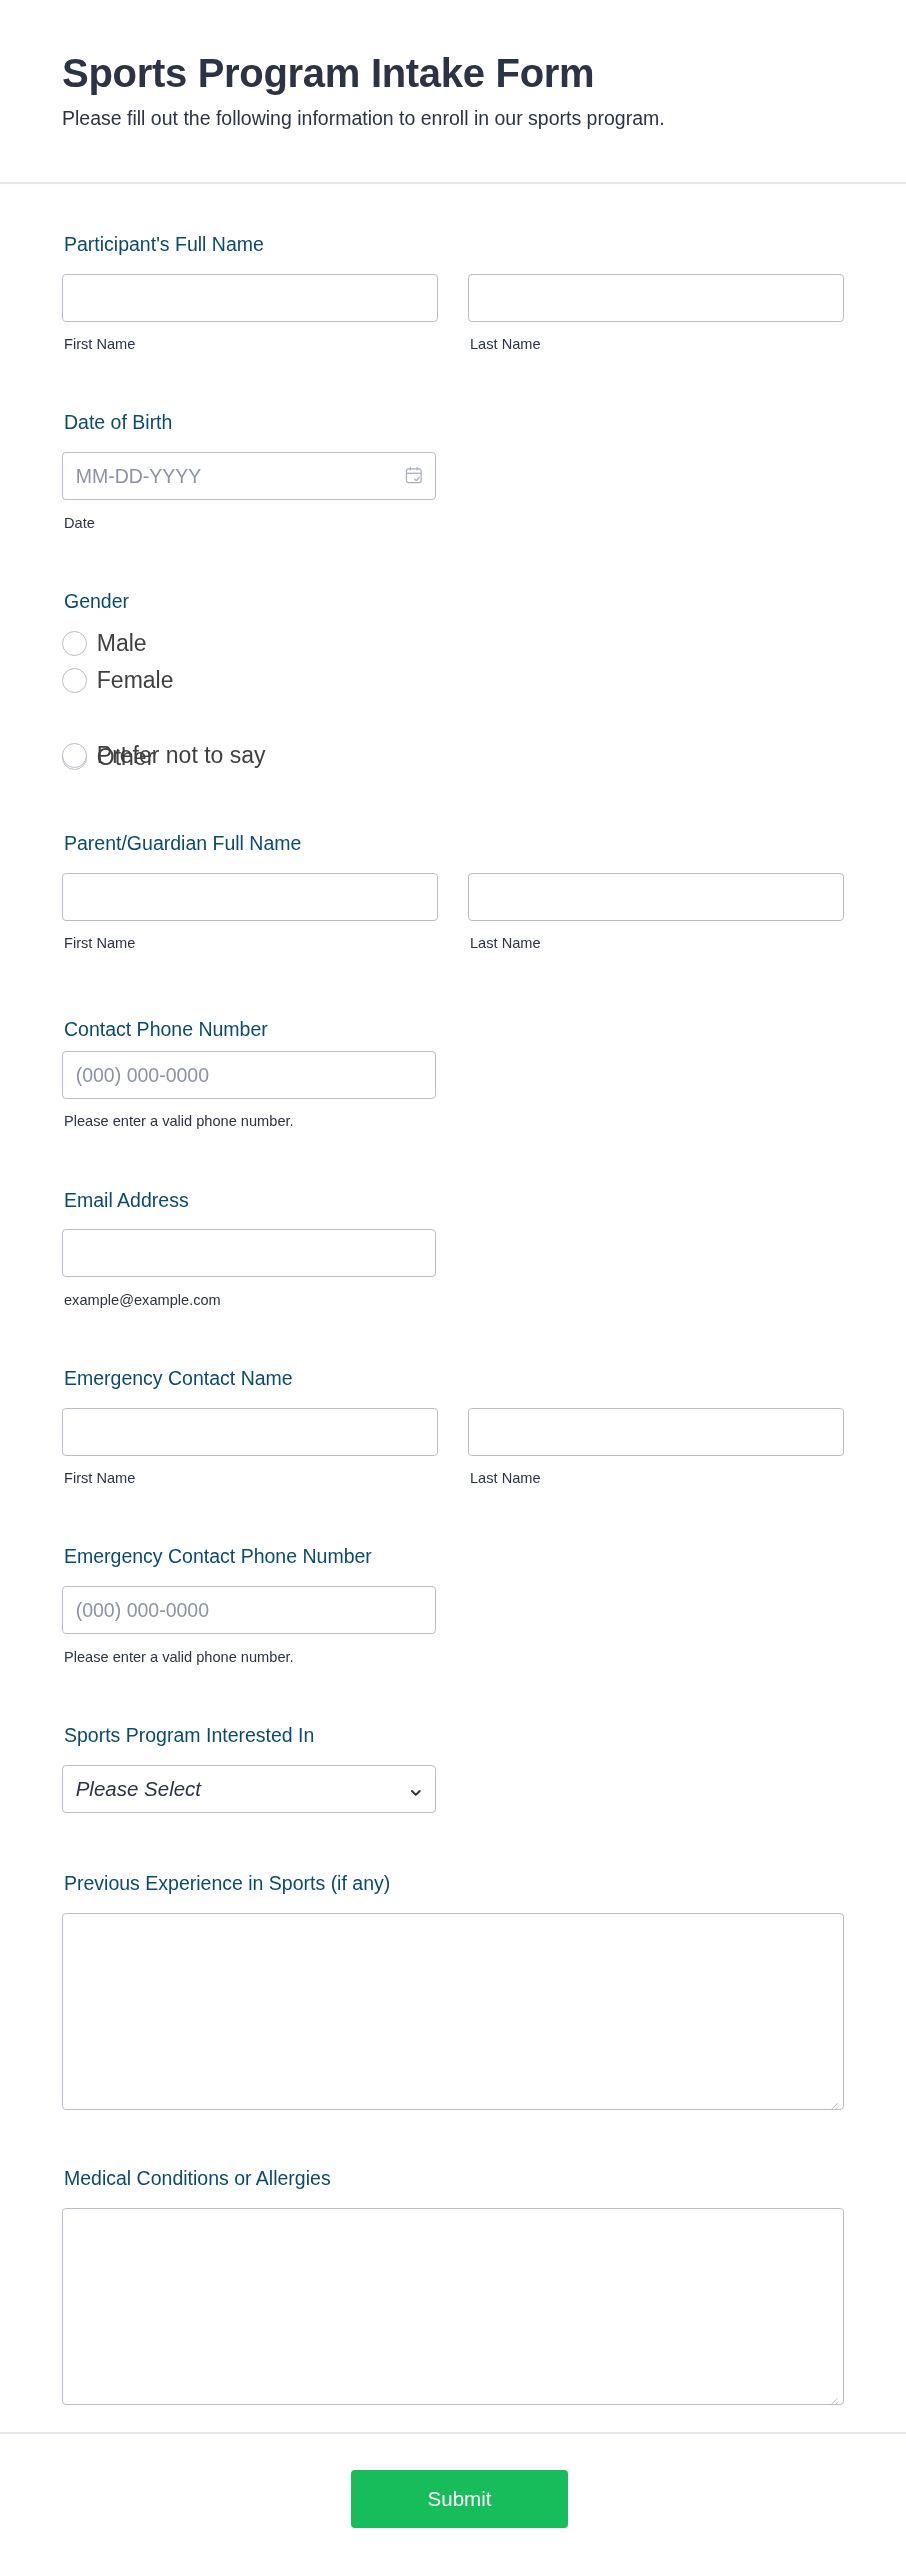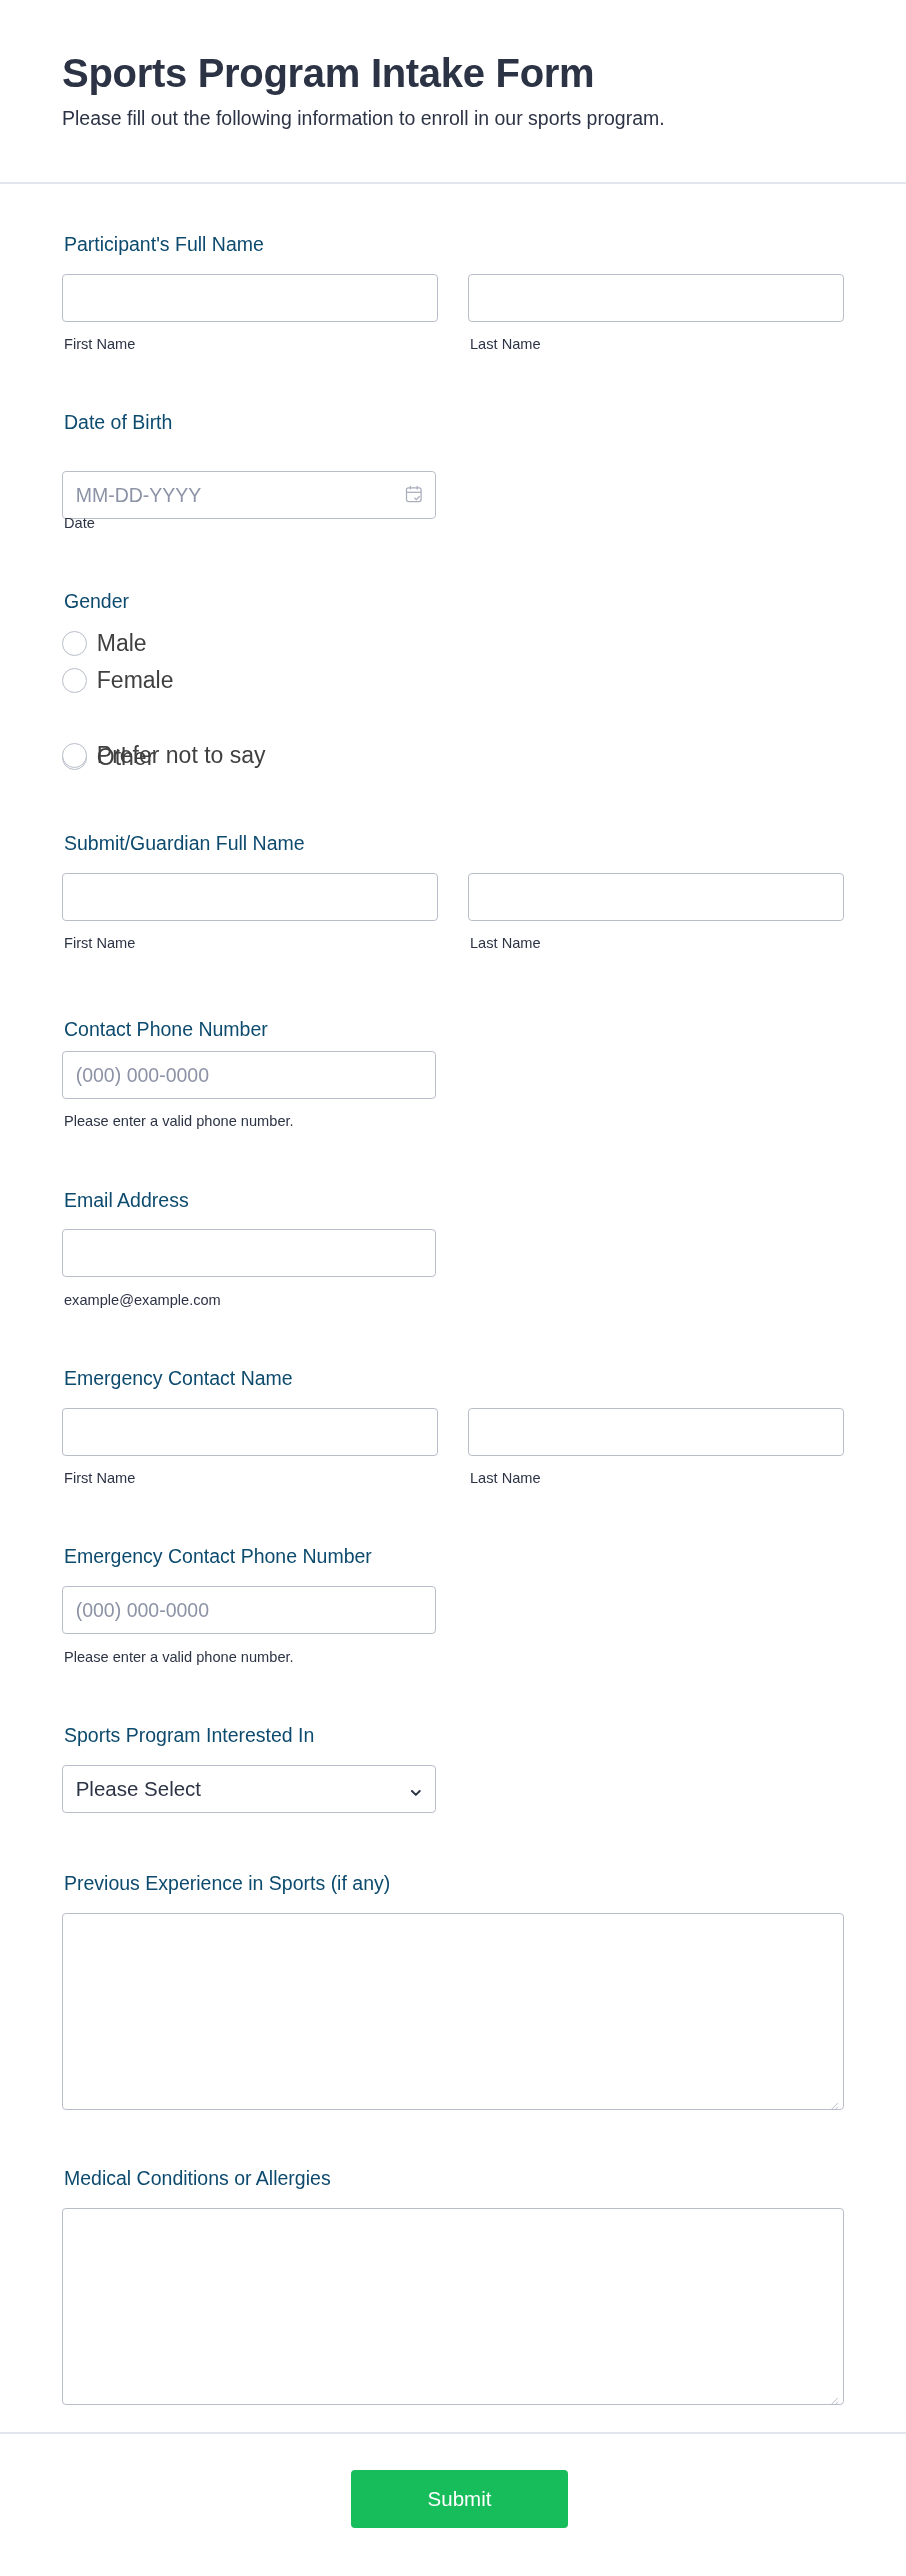--- a/index.html
+++ b/index.html
@@ -13,42 +13,42 @@
   .sublabel { font-size: 14.6px; color: #2c3345; white-space: nowrap; }
   .input { background: #fff; border: 1px solid #b8bdc9; border-radius: 3.9px; height: 48px; font-family: "Liberation Sans", sans-serif; font-size: 19.5px; color: #2c3345; padding: 0 12.7px; outline: none; }
   .input::placeholder { color: #8d93a6; }
   .half-l { left: 62px; width: 376px; }
   .half-r { left: 468px; width: 376px; }
   .single { left: 62px; width: 374px; }
   .cal-icon { right: 13.7px; top: 13.7px; width: 17.6px; height: 18.5px; }
   .radio-row { left: 62px; height: 27px; display: flex; align-items: center; }
   .radio { width: 25px; height: 25px; border-radius: 50%; border: 1px solid #b8bdc9; background: #fff; margin-right: 9.8px; flex-shrink: 0; }
   .radio-label { font-size: 23px; color: #404040; }
-  .select { left: 62px; width: 374px; height: 48px; border: 1px solid #b8bdc9; border-radius: 3.9px; background: #fff; display: flex; align-items: center; padding: 0 12.7px; }
+  .select { left: 62px; width: 374px; height: 48px; border: 1px solid #b8bdc9; border-radius: 3.9px; background: #fff; display: flex; align-items: center; padding: 0 12.7px; font-style: italic; }
   .select-val { font-size: 20.5px; color: #2c3345; flex: 1; }
   .chev { width: 13.7px; height: 9.8px; }
   .textarea { left: 62px; width: 782px; height: 197px; border: 1px solid #b8bdc9; border-radius: 3.9px; background: #fff; resize: none; }
   .grip { right: 3.9px; bottom: 3.9px; width: 8.8px; height: 8.8px; }
   .submit { left: 351px; top: 2470px; width: 217px; height: 58px; background: #18bd5b; border: none; border-radius: 3.9px; color: #fff; font-family: "Liberation Sans", sans-serif; font-size: 20.5px; display: flex; align-items: center; justify-content: center; }
 </style>
 </head>
 <body>
 
 <h1 class="abs title">Sports Program Intake Form</h1>
 <p class="abs subtitle">Please fill out the following information to enroll in our sports program.</p>
 <div class="abs divider" style="top:182px;"></div>
 
 <label class="abs label" style="top:233px;">Participant's Full Name</label>
 <input class="abs input half-l" style="top: 274px;" type="text" value="">
 <input class="abs input half-r" style="top: 274px;" type="text" value="">
 <span class="abs sublabel" style="left:64px; top:336px;">First Name</span>
 <span class="abs sublabel" style="left:470px; top:336px;">Last Name</span>
 
 <label class="abs label" style="top:411px;">Date of Birth</label>
-<div class="abs single" style="top:471px; height:32px;">
+<div class="abs single" style="top:452px; height:32px;">
   <input class="input" style="position: absolute; left: 0px; top: 0px; width: 100%;" type="text" placeholder="MM-DD-YYYY">
   <span class="abs cal-icon">
     <svg width="17.6" height="18.5" viewBox="0 0 18 19" fill="none" stroke="#a9aebd" stroke-width="1.3">
       <rect x="1.5" y="3" width="15" height="14" rx="2"></rect>
       <line x1="1.5" y1="7.5" x2="16.5" y2="7.5"></line>
       <line x1="5.5" y1="1" x2="5.5" y2="4.5"></line>
       <line x1="12.5" y1="1" x2="12.5" y2="4.5"></line>
       <polyline points="9.5,13 11.5,15 15,11.5"></polyline>
     </svg>
   </span>
@@ -66,21 +66,21 @@
 </div>
 <div class="abs radio-row" style="top:704px;margin-top:40px;">
   <span class="radio"></span>
   <span class="radio-label">Other</span>
 </div>
 <div class="abs radio-row" style="top:742px;">
   <span class="radio"></span>
   <span class="radio-label">Prefer not to say</span>
 </div>
 
-<label class="abs label" style="top:832px;">Submit/Guardian Full Name</label>
+<label class="abs label" style="top:832px;">Parent/Guardian Full Name</label>
 <input class="abs input half-l" style="top: 873px;" type="text" value="">
 <input class="abs input half-r" style="top: 873px;" type="text" value="">
 <span class="abs sublabel" style="left:64px; top:935px;">First Name</span>
 <span class="abs sublabel" style="left:470px; top:935px;">Last Name</span>
 
 <label class="abs label" style="top:1010px;margin-top:8px;">Contact Phone Number</label>
 <input class="abs input single" style="top: 1051px;" type="tel" placeholder="(000) 000-0000">
 <span class="abs sublabel" style="left:64px; top:1113px;">Please enter a valid phone number.</span>
 
 <label class="abs label" style="top:1189px;">Email Address</label>

